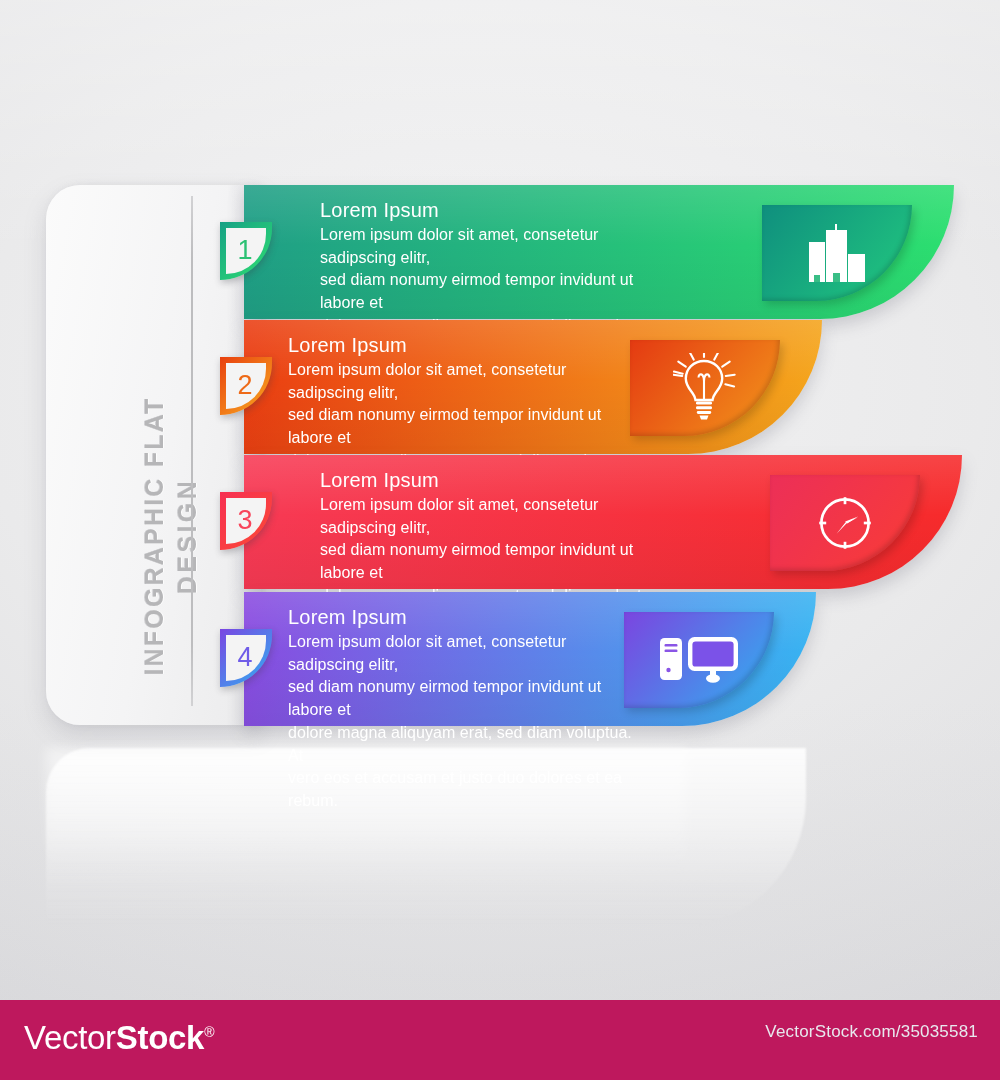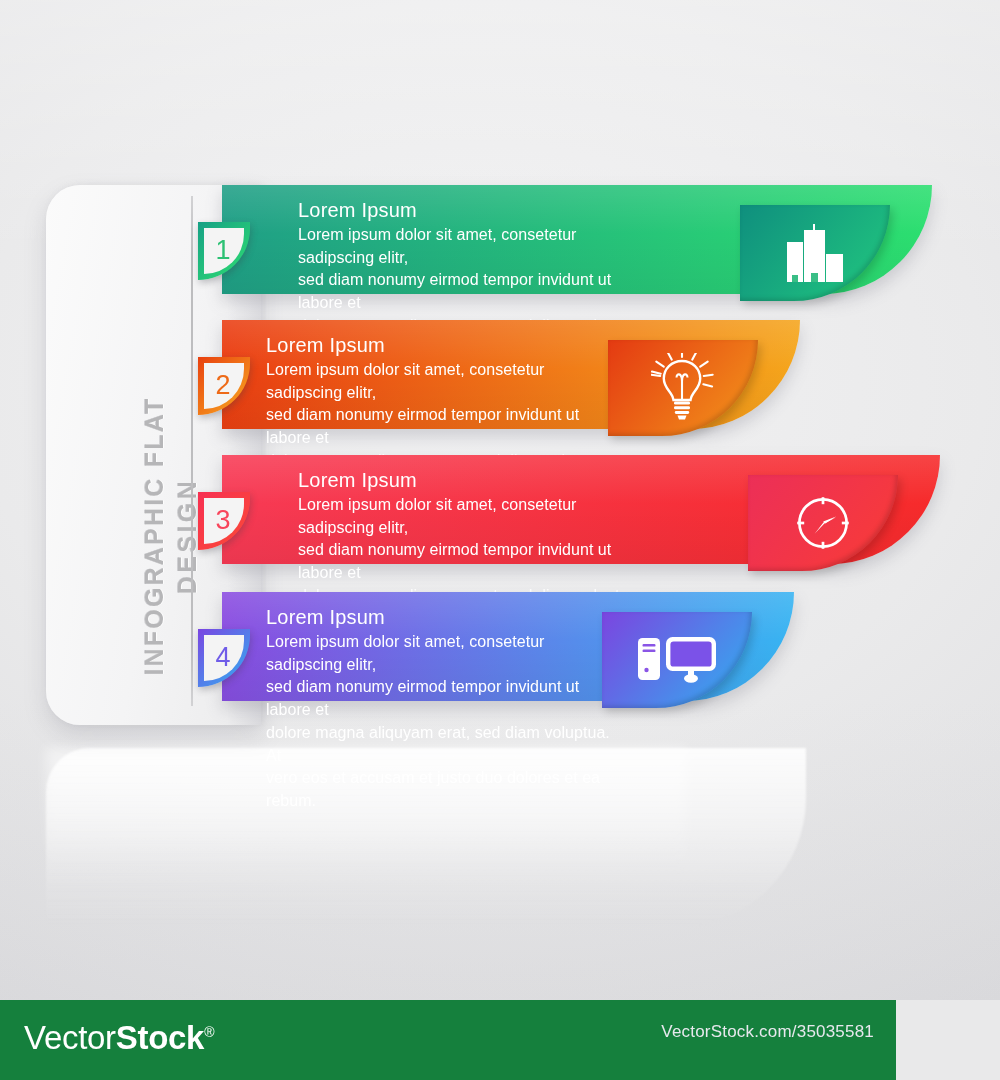--- a/index.html
+++ b/index.html
@@ -65,21 +65,21 @@
   }
   #vertical-title .line{
     font-size:25px;font-weight:bold;letter-spacing:2.2px;
     color:#b6b6b8;line-height:1.32;
     text-shadow:0 1px 0 #fdfdfd, 0 -1px 0 rgba(140,140,146,.35);
   }
   #vertical-title .line.l2{ letter-spacing:3.4px; }
 
   
   .panel{
-    position:absolute;left:222px;height:109px;
+    position:absolute;left:244px;height:134px;
     overflow:visible;
   }
   .panel .body{
     position:absolute;left:0;top:0;width:100%;height:100%;
     border-bottom-right-radius:134px;
     box-shadow:0 8px 16px rgba(110,110,125,.26);
   }
   .panel .gloss{
     position:absolute;left:0;top:0;width:100%;height:100%;
     border-bottom-right-radius:134px;
@@ -121,22 +121,22 @@
     border-bottom-right-radius:44px;
     display:flex;align-items:center;justify-content:center;
   }
   .badge .num{
     position:relative;font-size:27px;line-height:1;font-weight:normal;
     padding-right:2px;padding-bottom:1px;
   }
 
   
   #footer{
-    position:absolute;left:0;top:1000px;width:896px;height:80px;
-    background:#15803d;
+    position:absolute;left:0;top:1000px;width:1000px;height:80px;
+    background:#be185d;
   }
   #logo{
     position:absolute;left:24px;top:19px;
     font-size:33px;color:#ffffff;letter-spacing:-.3px;
   }
   #logo .thin{font-weight:300;}
   #logo .bold{font-weight:bold;}
   #logo .reg{font-size:14px;vertical-align:super;}
   #url{
     position:absolute;right:22px;top:22px;

